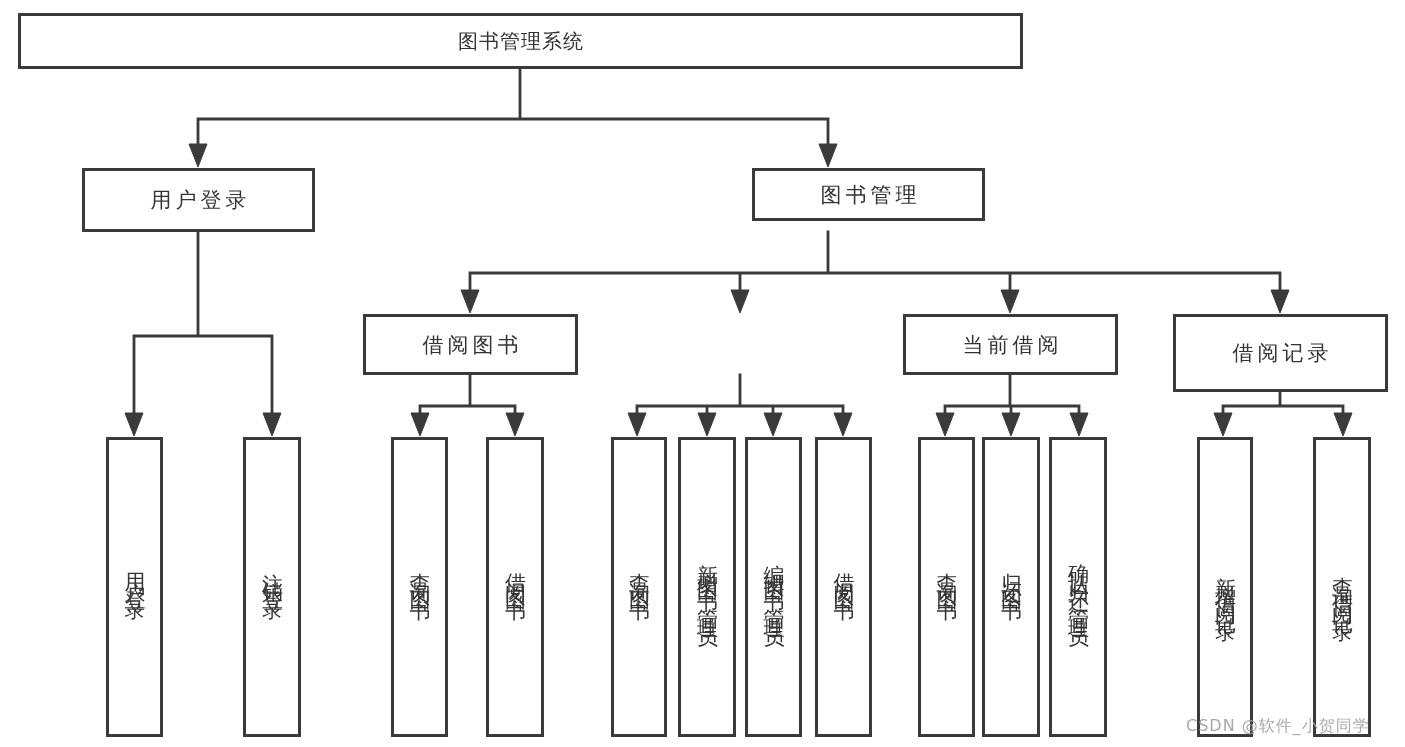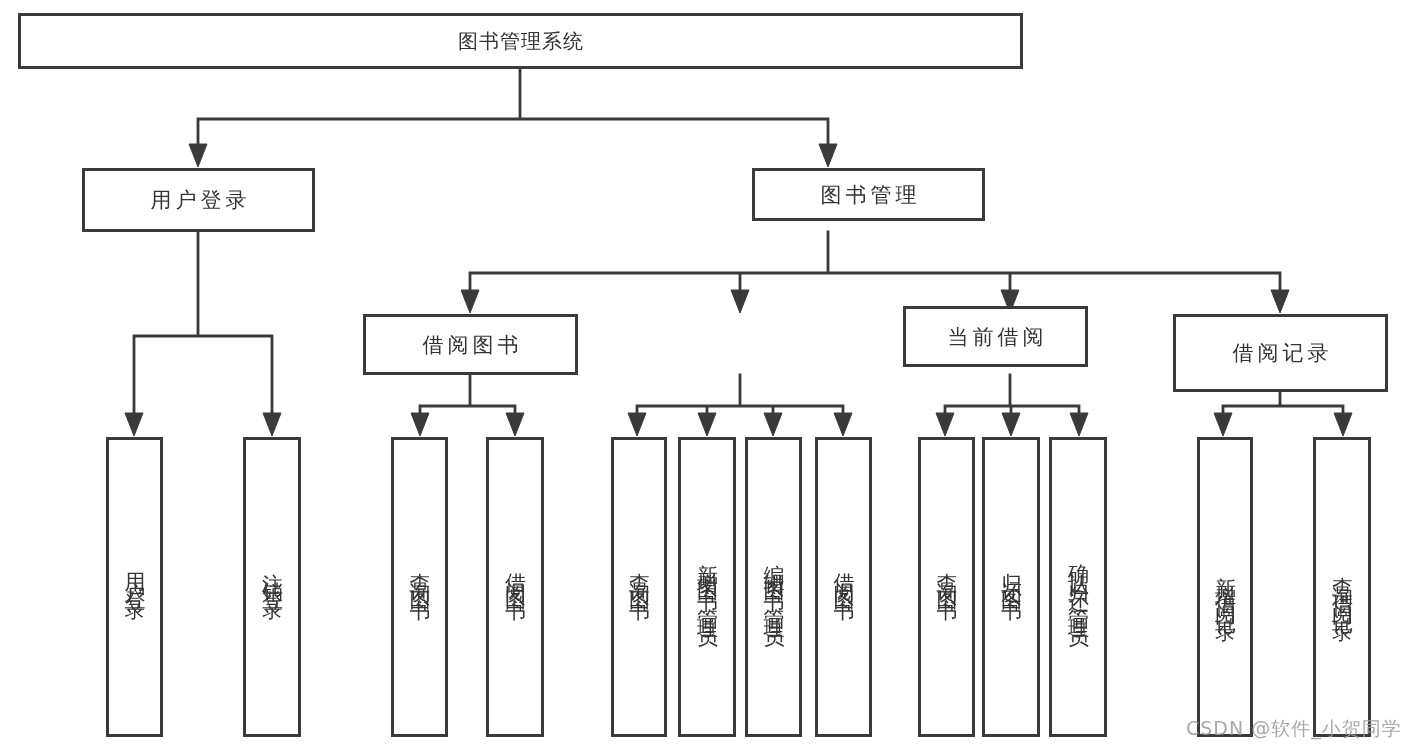--- a/index.html
+++ b/index.html
@@ -56,21 +56,21 @@
     font-size: 21px;
     line-height: 1;
     letter-spacing: 9px;
     white-space: nowrap;
   }
   .vshort { padding-bottom: 26px; }
   .watermark {
     position: absolute;
     left: 1186px;
     top: 716px;
-    font-size: 19px;
+    font-size: 16px;
     letter-spacing: 1px;
     color: var(--watermark-color, #9f9f9f);
     z-index: 5;
     white-space: nowrap;
     opacity: 0.9;
   }
 </style>
 </head>
 <body>
 
@@ -114,21 +114,21 @@
   <div class="box" style="left:82px; top:168px; width:233px; height:64px;">
     <span class="hlabel">用户登录</span>
   </div>
   <div class="box" style="left:752px; top:168px; width:233px; height:53px;">
     <span class="hlabel">图书管理</span>
   </div>
 
   <div class="box" style="left:363px; top:314px; width:215px; height:61px;">
     <span class="hlabel">借阅图书</span>
   </div>
-  <div class="box" style="left:903px; top:306px; width:185px; height:61px;">
+  <div class="box" style="left:903px; top:314px; width:215px; height:61px;">
     <span class="hlabel">当前借阅</span>
   </div>
   <div class="box" style="left:1173px; top:314px; width:215px; height:78px;">
     <span class="hlabel">借阅记录</span>
   </div>
 
   <div class="box" style="left:106px; top:437px; width:57px; height:300px;">
     <span class="vtext vshort">用户登录</span>
   </div>
   <div class="box" style="left:243px; top:437px; width:58px; height:300px;">

